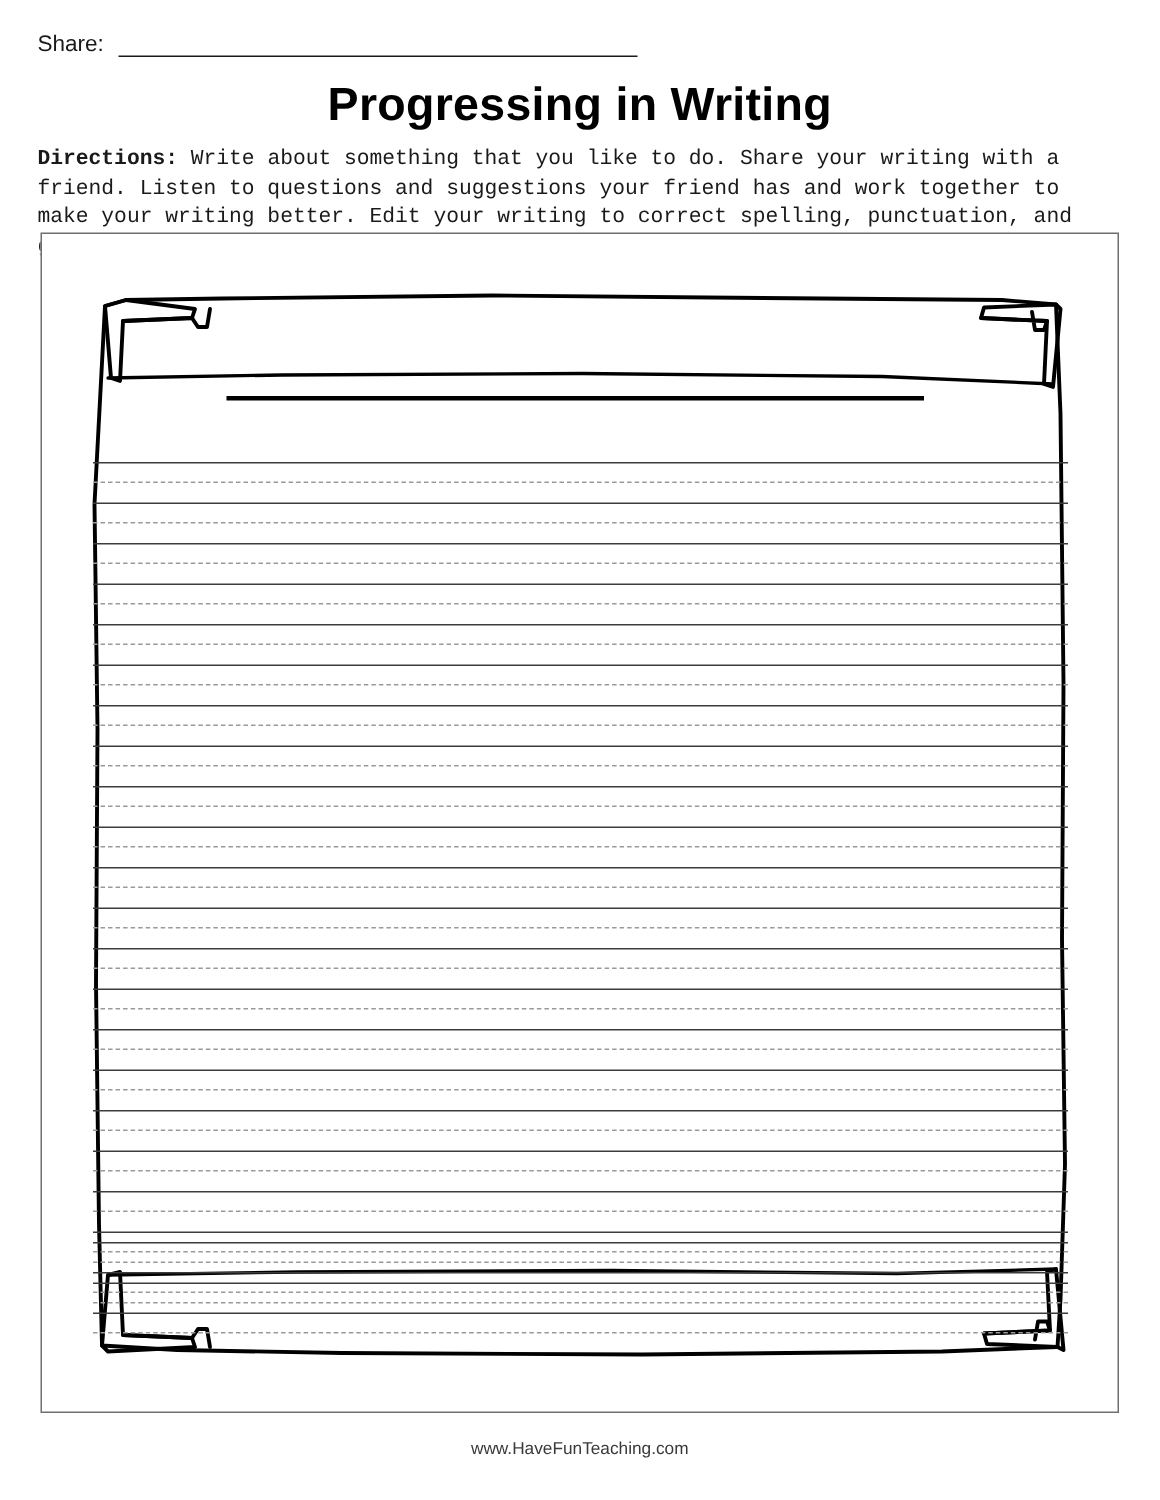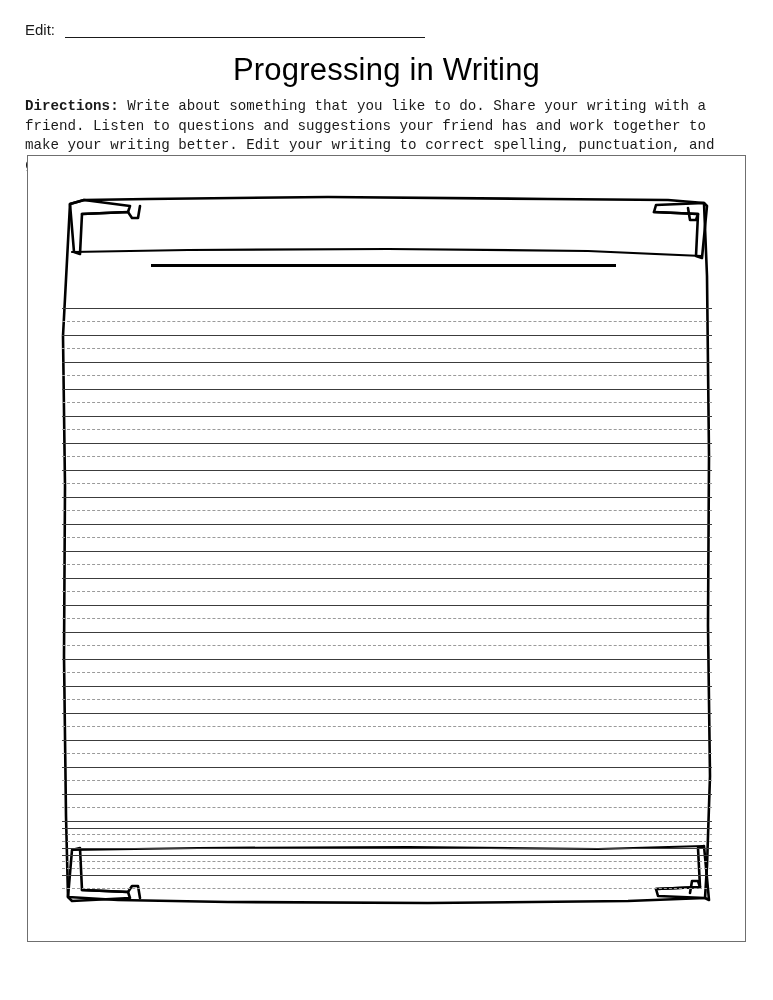--- a/index.html
+++ b/index.html
@@ -47,21 +47,21 @@
   }
 
   
   .title {
     position: absolute;
     top: 52px;
     left: 0;
     width: 773px;
     text-align: center;
     font-size: 31px;
-    font-weight: 400;
+    font-weight: 700;
     letter-spacing: 0.2px;
     color: #000000;
   }
 
   
   .directions {
     position: absolute;
     left: 25px;
     top: 97px;
     width: 722px;
@@ -148,21 +148,21 @@
     font-size: 11.5px;
     color: #3a3a3a;
   }
 </style>
 </head>
 <body>
 
 <div class="page">
 
   <div class="name-row">
-    <span class="name-label">Edit:</span>
+    <span class="name-label">Share:</span>
     <span class="name-line"></span>
   </div>
 
   <div class="title">Progressing in Writing</div>
 
   <div class="directions">
     <b>Directions:</b><span> Write about something that you like to do. Share your writing with a friend. Listen to questions and suggestions your friend has and work together to make your writing better. Edit your writing to correct spelling, punctuation, and grammar.</span>
   </div>
 
   <div class="writing-box">
@@ -244,14 +244,15 @@
       </div>
 
     <div class="rules-bottom">
         <div class="rule-solid" style="top: 0px;"></div>
         <div class="rule-dashed" style="top: 13px;"></div>
         <div class="rule-solid" style="top: 27px;"></div>
         <div class="rule-dashed" style="top: 40px;"></div>
       </div>
   </div>
 
+  <div class="footer">www.HaveFunTeaching.com</div>
 
 </div>
 
 </body></html>

